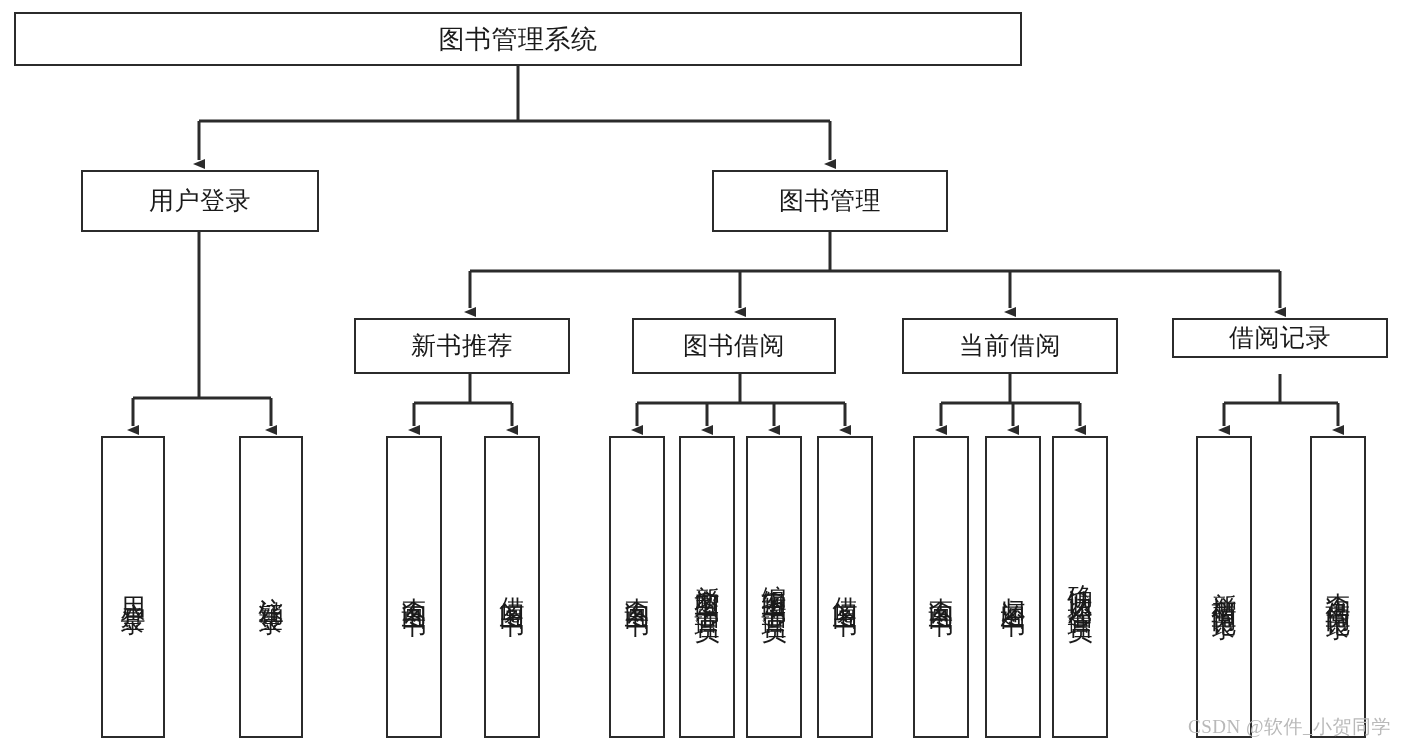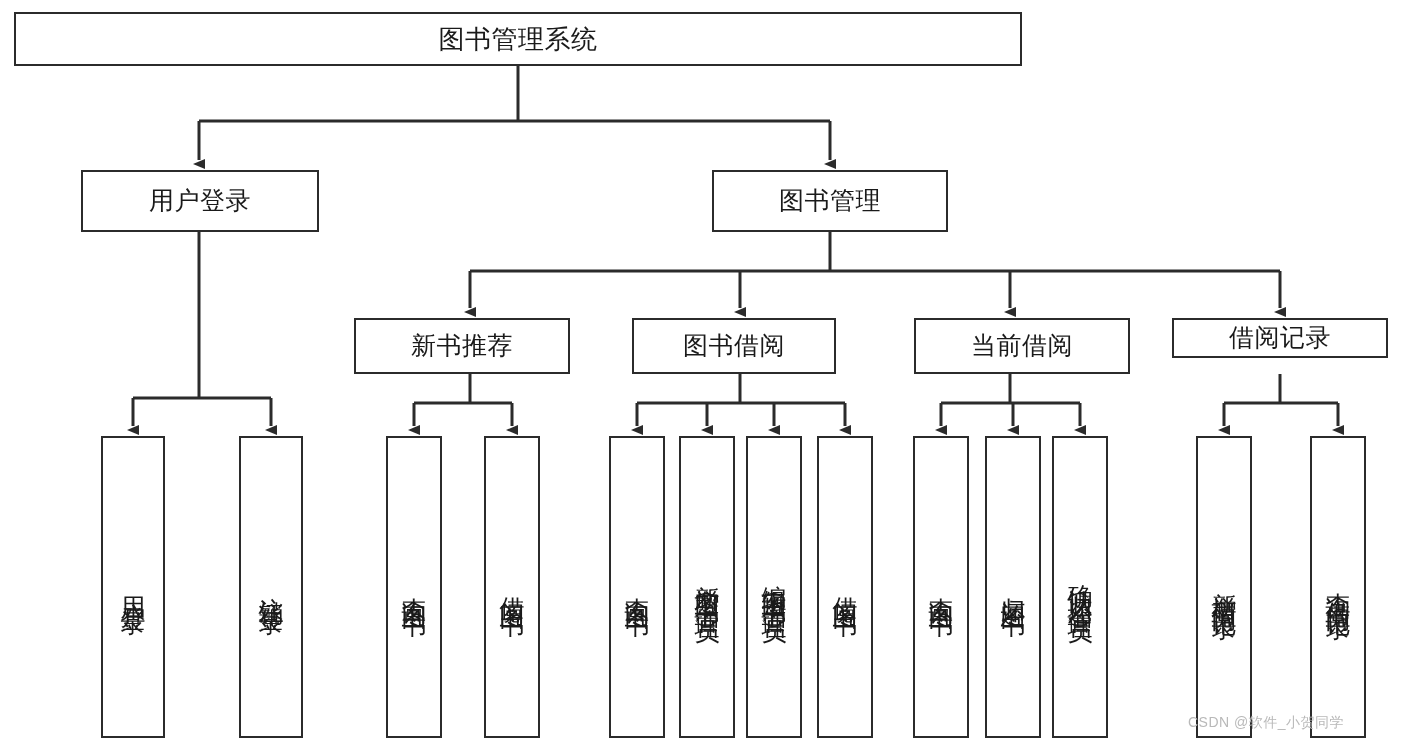--- a/index.html
+++ b/index.html
@@ -58,25 +58,25 @@
   .node.vert .label {
     writing-mode: vertical-rl;
     text-orientation: upright;
     font-size: 25px;
     line-height: 1.08;
     letter-spacing: 5px;
     text-align: center;
   }
   .watermark {
     position: absolute;
-    font-size: 14px;
+    font-size: 19px;
     color: #b9b9b9;
     white-space: nowrap;
     letter-spacing: 0.5px;
-    font-family: Liberation Sans, sans-serif;
+    font-family: Liberation Serif, serif;
   }
 </style>
 </head>
 <body>
 
 <div id="canvas">
 
   <svg class="connectors" viewBox="0 0 1405 747" xmlns="http://www.w3.org/2000/svg">
     <defs>
       <marker id="arrow" markerWidth="10" markerHeight="12" refX="1" refY="6" orient="auto" markerUnits="userSpaceOnUse">
@@ -137,21 +137,21 @@
   <div class="node horiz tier2" style="left: 712px; top: 170px; width: 236px; height: 62px;">
     <span class="label">图书管理</span>
   </div>
 
   <div class="node horiz tier3" style="left: 354px; top: 318px; width: 216px; height: 56px;">
     <span class="label">新书推荐</span>
   </div>
   <div class="node horiz tier3" style="left: 632px; top: 318px; width: 204px; height: 56px;">
     <span class="label">图书借阅</span>
   </div>
-  <div class="node horiz tier3" style="left: 902px; top: 318px; width: 216px; height: 56px; margin-left: 12px;">
+  <div class="node horiz tier3" style="left: 902px; top: 318px; width: 216px; height: 56px;">
     <span class="label">当前借阅</span>
   </div>
   <div class="node horiz tier3" style="left: 1172px; top: 318px; width: 216px; height: 40px;">
     <span class="label">借阅记录</span>
   </div>
 
   <div class="node vert" style="left: 101px; top: 436px; width: 64px; height: 302px;">
     <span class="label">用户登录</span>
   </div>
   <div class="node vert" style="left: 239px; top: 436px; width: 64px; height: 302px;">

